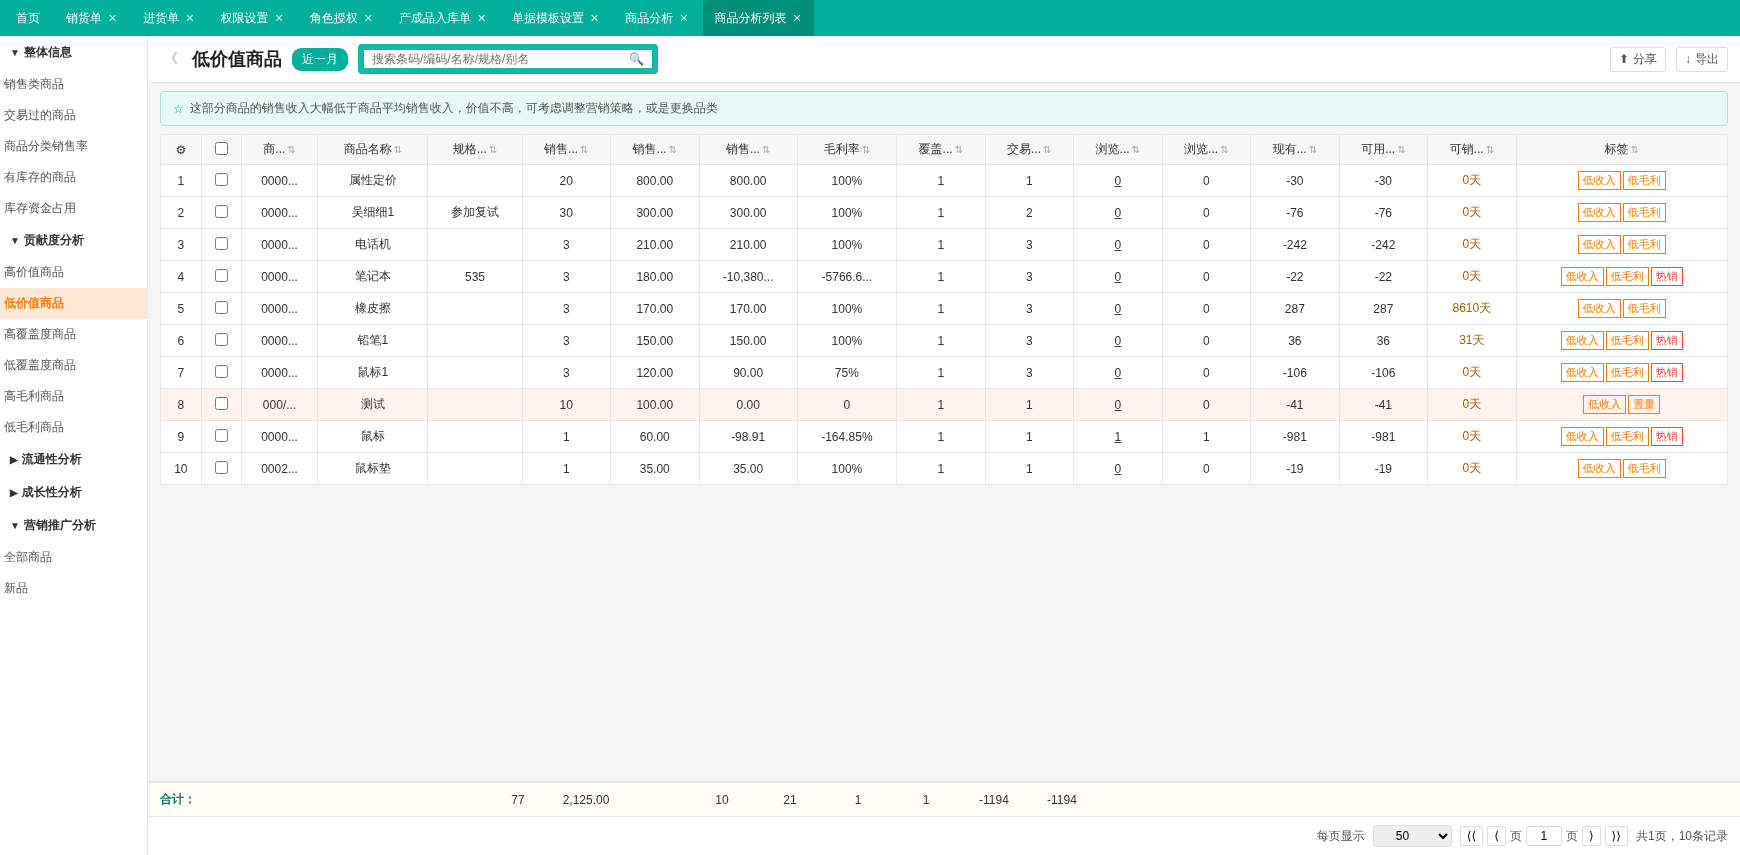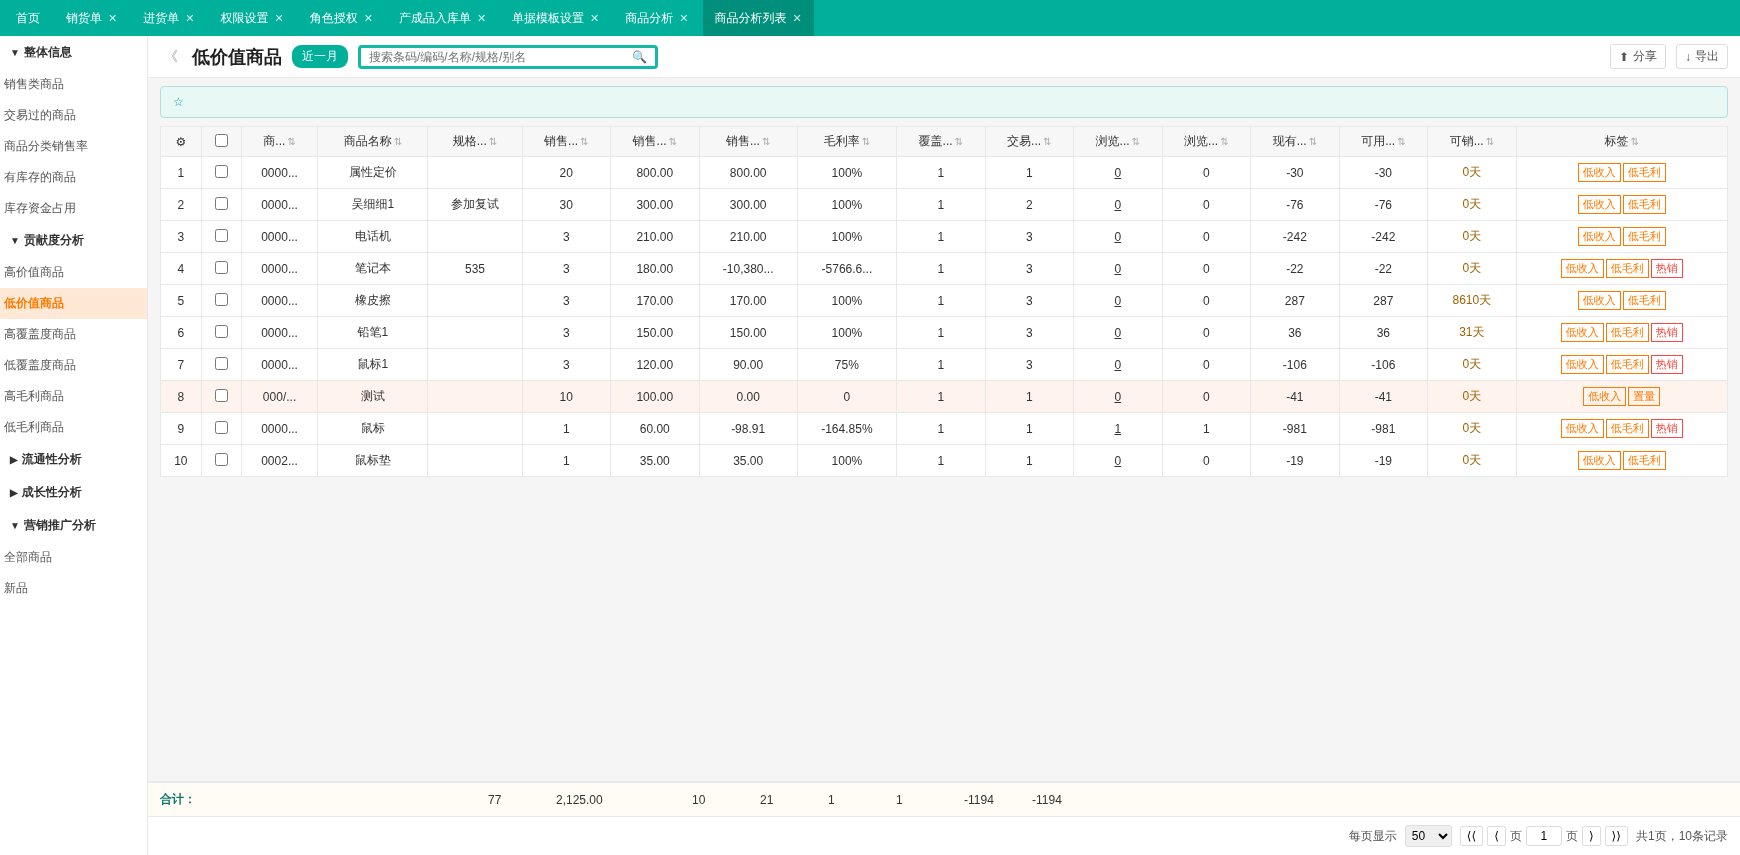--- a/index.html
+++ b/index.html
@@ -87,21 +87,21 @@
       color: #fff;
       border: none;
       border-radius: 9px;
       padding: 3px 10px;
       cursor: pointer;
       font-size: 12px;
     }
     .search-box {
       display: flex;
       align-items: center;
-      border: 3px solid #14b8a6;
+      border: 6px solid #14b8a6;
       border-radius: 4px;
       padding: 2px 8px;
       background: #fff;
       flex: 1;
       max-width: 300px;
     }
     .search-box input {
       border: none;
       outline: none;
       flex: 1;
@@ -200,39 +200,39 @@
       font-size: 12px;
       color: #333;
       flex-shrink: 0;
     }
     .footer-label { font-weight: bold; color: #0f766e; }
     .footer-values {
       display: flex;
       gap: 8px;
       align-items: center;
     }
-    .footer-val { min-width: 60px; }
+    .footer-val { min-width: 60px; text-align: center; }
 
     
     .pagination {
       display: flex;
       align-items: center;
       justify-content: flex-end;
       padding: 8px 12px;
       background: #fff;
       border-top: 1px solid #e8e8e8;
       gap: 8px;
       font-size: 12px;
       color: #555;
       flex-shrink: 0;
     }
     .pagination select {
       border: 1px solid #ddd;
       border-radius: 3px;
-      padding: 2px 2px;
+      padding: 2px 18px;
     }
     .pagination .page-nav {
       display: flex;
       align-items: center;
       gap: 4px;
     }
     .pagination .page-btn {
       border: 1px solid #ddd;
       background: #fff;
       padding: 2px 6px;
@@ -384,20 +384,21 @@
         </button>
         <button class="action-btn">
           <span>↓</span>
           <span>导出</span>
         </button>
       </div>
     </div>
 
     <div class="notice-bar">
       <span class="notice-icon">☆</span>
+      <span>这部分商品的销售收入大幅低于商品平均销售收入，价值不高，可考虑调整营销策略，或是更换品类</span>
     </div>
 
     <div class="table-wrapper">
       <table class="data-table">
         <thead>
           <tr>
             <th>⚙</th>
             <th><input type="checkbox" style=""></th>
             <th>商...<span class="sort-icon">⇅</span></th>
             <th>商品名称<span class="sort-icon">⇅</span></th>

